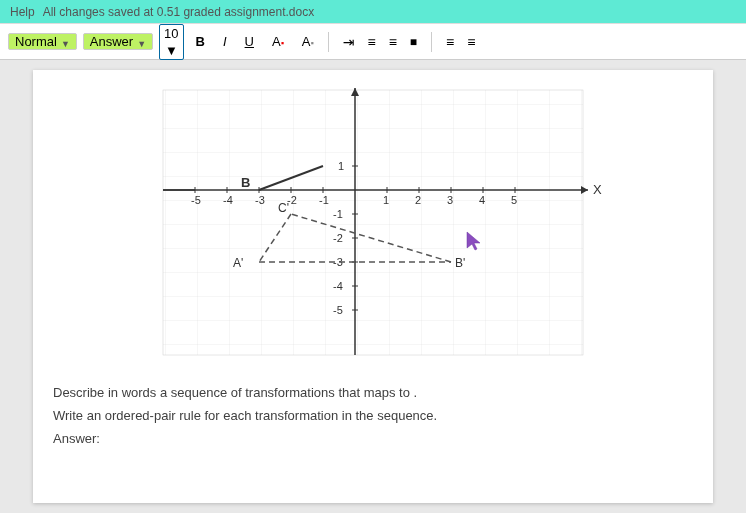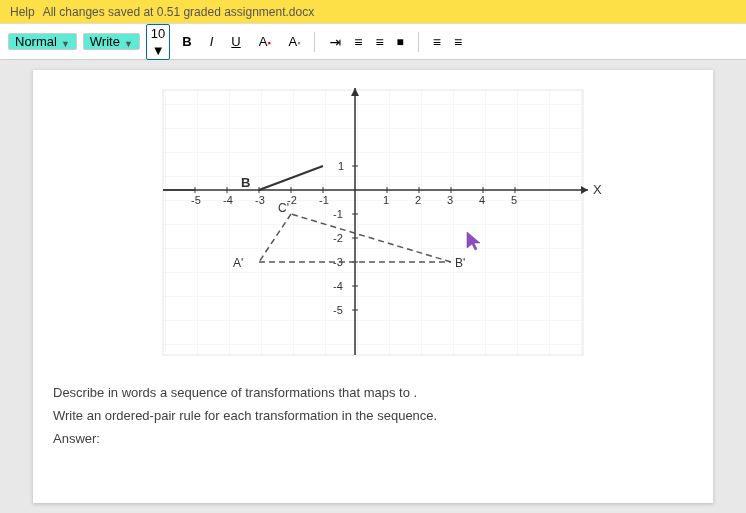--- a/index.html
+++ b/index.html
@@ -27,21 +27,21 @@
       height: 20px;
       background: #ccc;
       margin: 0 2px;
     }
     .toolbar-dropdown {
       display: flex;
       align-items: flex-end;
       border: 1px solid #ccc;
       border-radius: 2px;
       padding: 0 6px;
-      background: #5eead4;
+      background: #bef264;
       cursor: pointer;
       font-size: 13px;
       gap: 4px;
     }
     .toolbar-dropdown .arrow { font-size: 9px; color: #555; }
     .btn-bold { font-weight: bold; }
     .btn-italic { font-style: italic; }
     .btn-underline { text-decoration: underline; }
     .toolbar-btn {
       padding: 2px 5px;
@@ -60,21 +60,21 @@
       display: flex; align-items: center; gap: 2px; flex-direction: column;
     }
     .align-group {
       display: flex; gap: 1px;
     }
     .list-group {
       display: flex; gap: 1px;
     }
     
     #statusbar {
-      background: #fde047;
+      background: #5eead4;
       border-bottom: 1px solid #ddd;
       padding: 3px 10px;
       font-size: 12px;
       color: #555;
       display: flex;
       align-items: center;
       gap: 8px;
       height: 24px;
     }
 
@@ -121,21 +121,21 @@
   <span style="cursor:pointer;">Help</span>
   <span>All changes saved at 0.51 graded assignment.docx</span>
 </div>
 
 <div id="toolbar">
   <div class="toolbar-dropdown">
     <span>Normal</span>
     <span class="arrow">▼</span>
   </div>
   <div class="toolbar-dropdown">
-    <span>Write</span>
+    <span>Answer</span>
     <span class="arrow">▼</span>
   </div>
   <div class="font-size-box">
     <span>10</span>
     <span class="arrow">▼</span>
   </div>
   <button class="toolbar-btn btn-bold">B</button>
   <button class="toolbar-btn btn-italic">I</button>
   <button class="toolbar-btn btn-underline">U</button>
 

